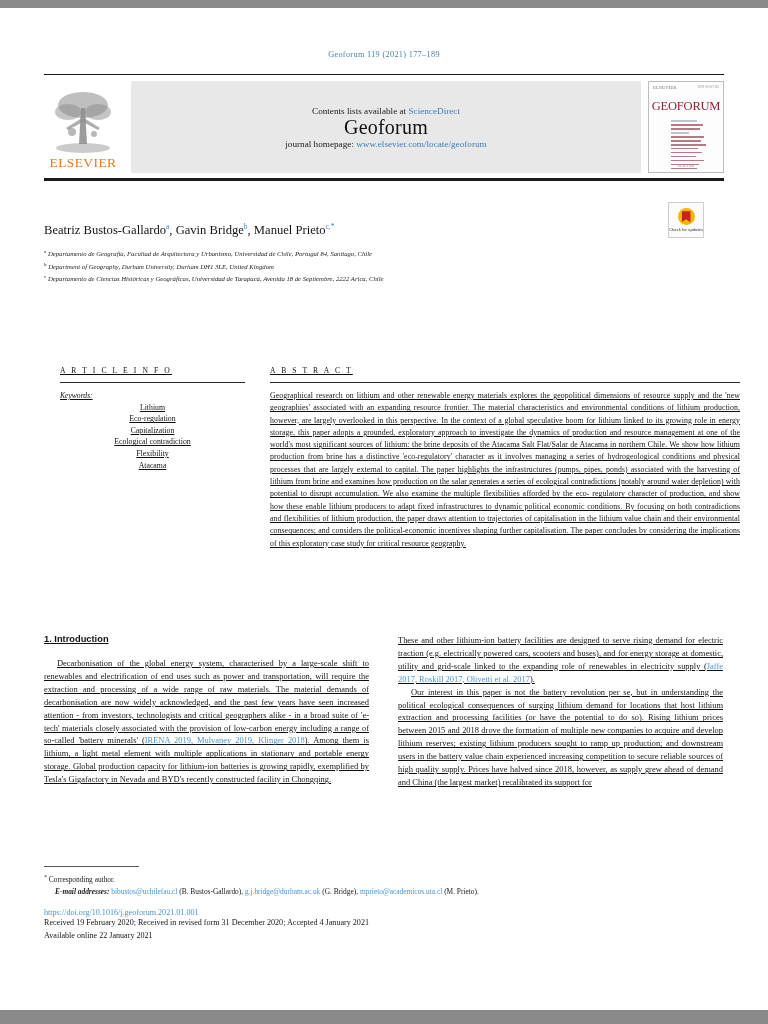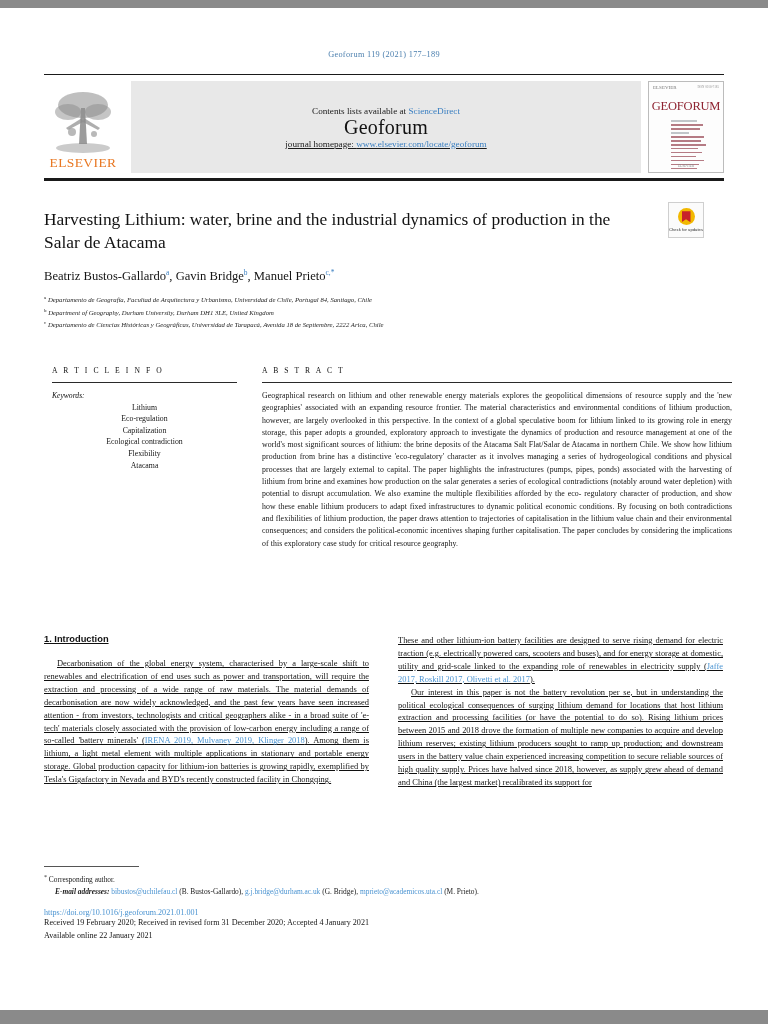--- a/index.html
+++ b/index.html
@@ -80,21 +80,21 @@
   .contents-line {
     font-size: 9.2px;
     color: #1a1a1a;
   }
   .contents-line .sd-link { color: #3a7fc1; }
   .journal-name {
     font-size: 20px;
     letter-spacing: .2px;
     color: #111;
   }
-  .homepage-line { font-size: 9.2px; color: #1a1a1a; text-decoration: underline; }
+  .homepage-line { font-size: 9.2px; color: #1a1a1a; }
   .homepage-line .url { color: #3a7fc1; }
 
   .cover-thumb {
     width: 76px;
     flex: 0 0 76px;
     border: 1px solid #bcbcbc;
     background: #fdfdfd;
     position: relative;
     overflow: hidden;
     box-sizing: border-box;
@@ -182,24 +182,25 @@
     font-size: 6.7px;
     font-style: italic;
     line-height: 10.4px;
     color: #1c1c1c;
   }
   .affil sup { font-style: normal; font-size: 5px; vertical-align: super; }
 
   
   .info-abs {
     position: absolute;
-    left: 52px;
+    left: 60px;
     top: 358px;
     width: 680px;
     display: flex;
+    text-decoration: underline;
   }
   .col-info { width: 185px; flex: 0 0 185px; }
   .col-abs  { flex: 1 1 auto; margin-left: 25px; }
 
   .sec-head {
     font-size: 7.6px;
     letter-spacing: 2.1px;
     color: #111;
     font-family: "Liberation Serif", serif;
     padding-bottom: 7px;
@@ -349,21 +350,20 @@
   </div>
 
   <div class="title-area">
     <div class="crossmark">
       <div class="cm-ring">
           <div class="cm-inner"></div>
         </div>
       <div class="cm-text">Check for updates</div>
     </div>
 
-    <div class="paper-title">Harvesting Lithium: water, brine and the industrial dynamics of production in the Salar de Atacama</div>
 
     <div class="authors">
       <span>Beatriz Bustos-Gallardo</span><sup>a</sup>,
       <span>Gavin Bridge</span><sup>b</sup>,
       <span>Manuel Prieto</span><sup>c,*</sup>
     </div>
 
     <div class="affils">
       <div class="affil"><sup>a</sup> <span>Departamento de Geografía, Facultad de Arquitectura y Urbanismo, Universidad de Chile, Portugal 84, Santiago, Chile</span></div>
       <div class="affil"><sup>b</sup> <span>Department of Geography, Durham University, Durham DH1 3LE, United Kingdom</span></div>

